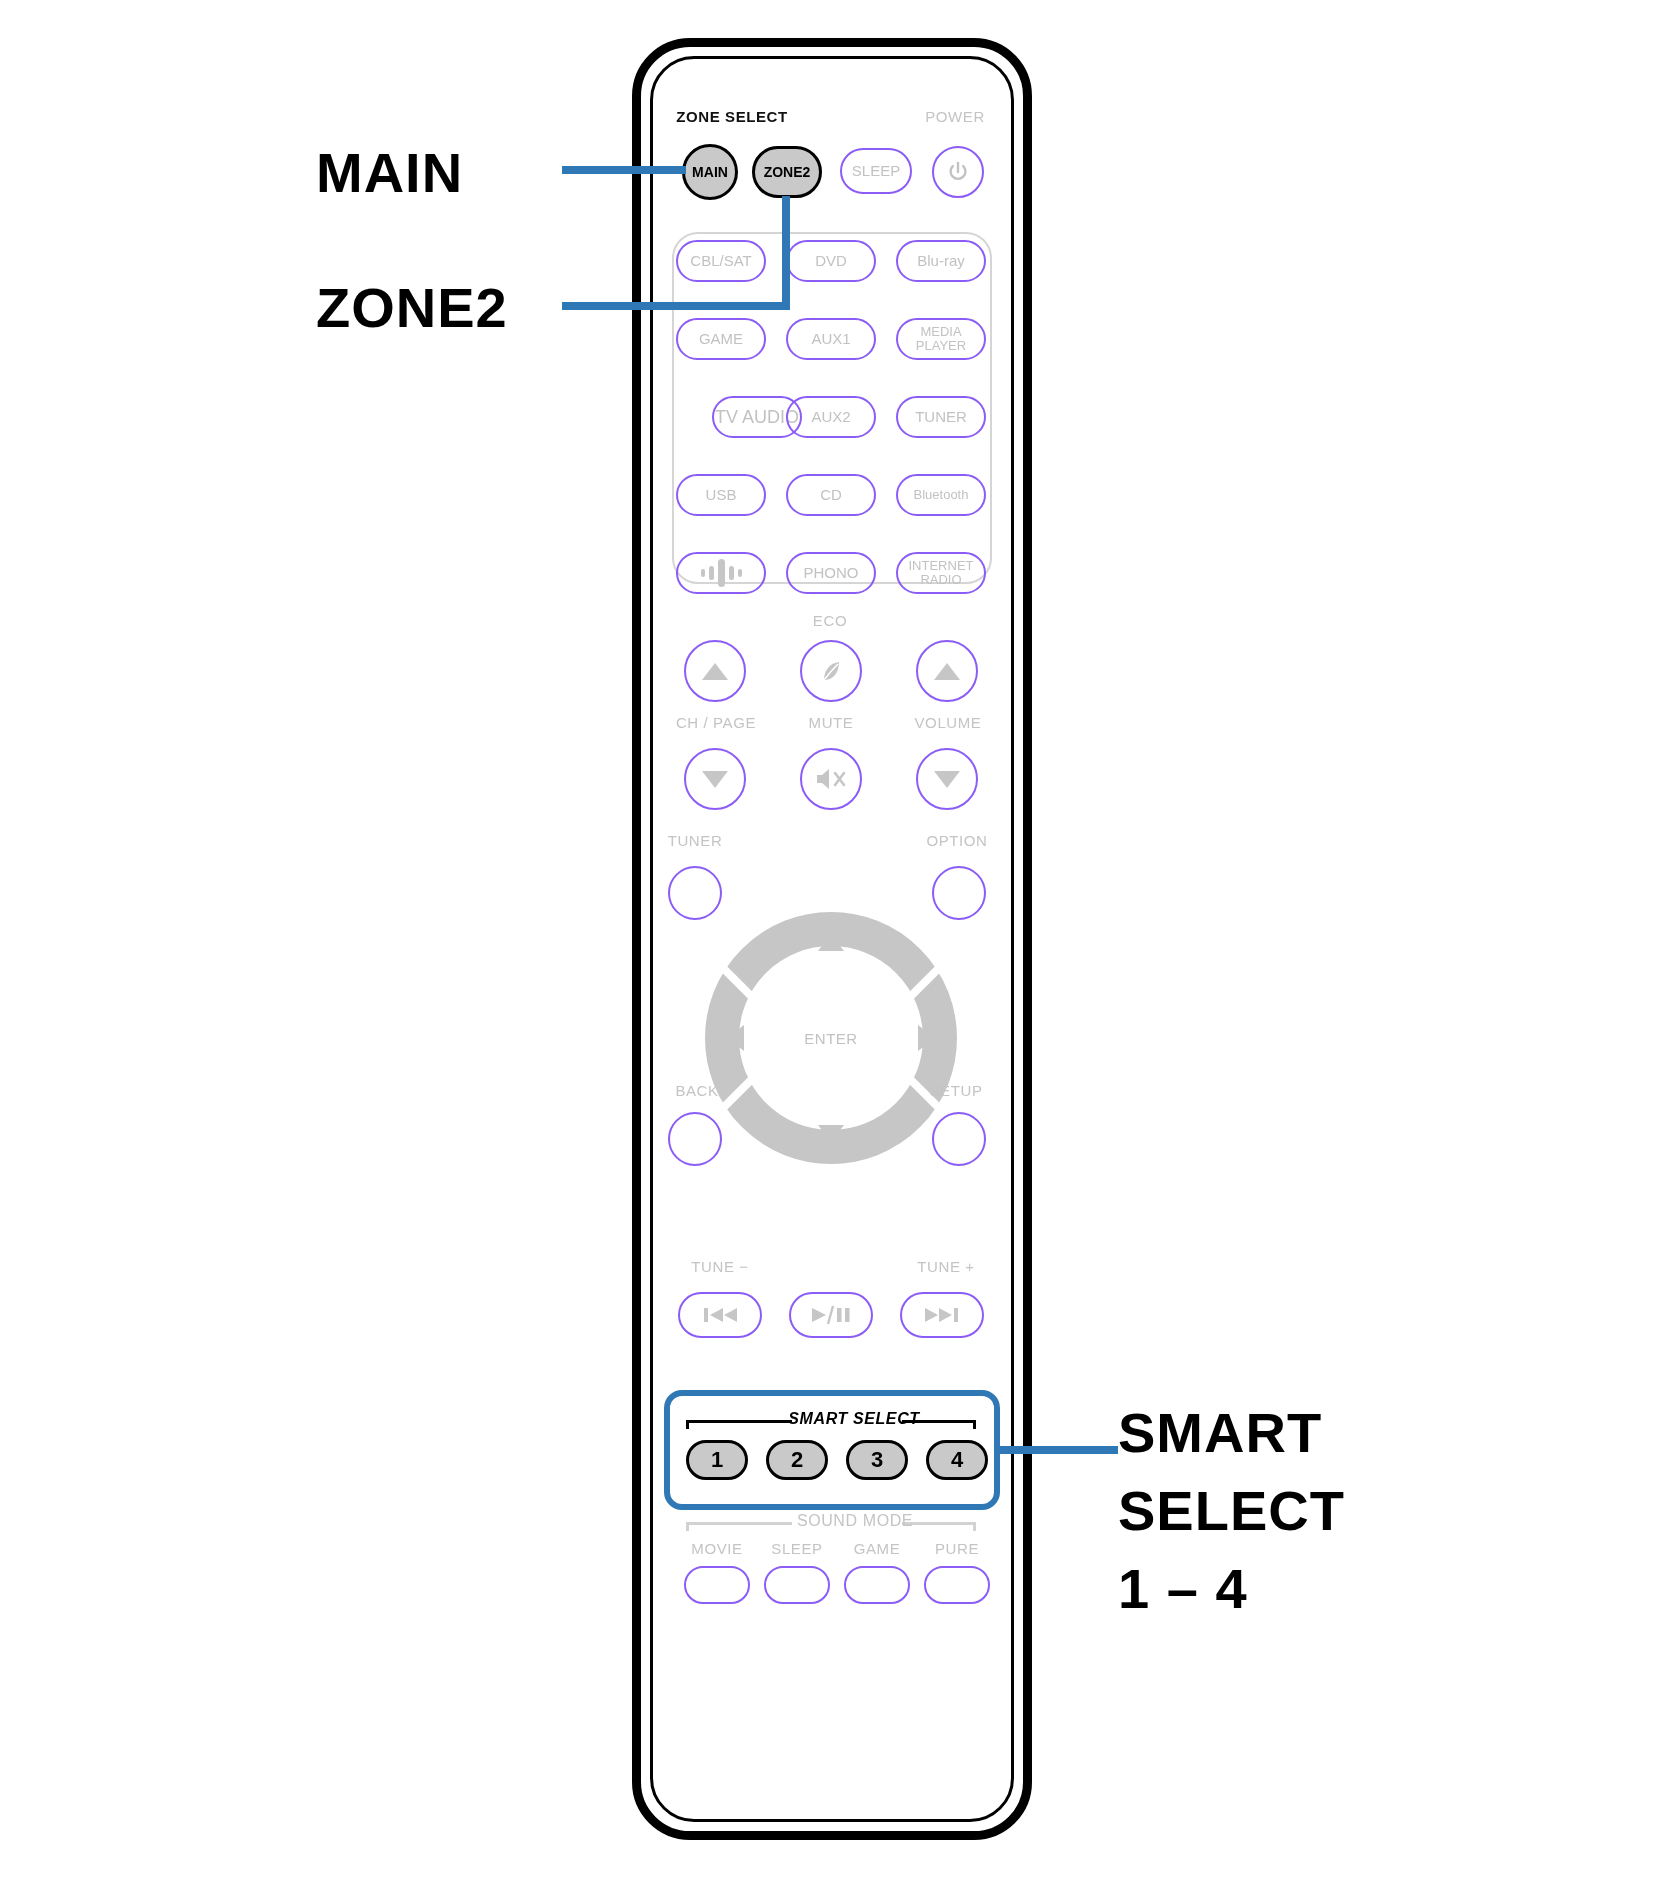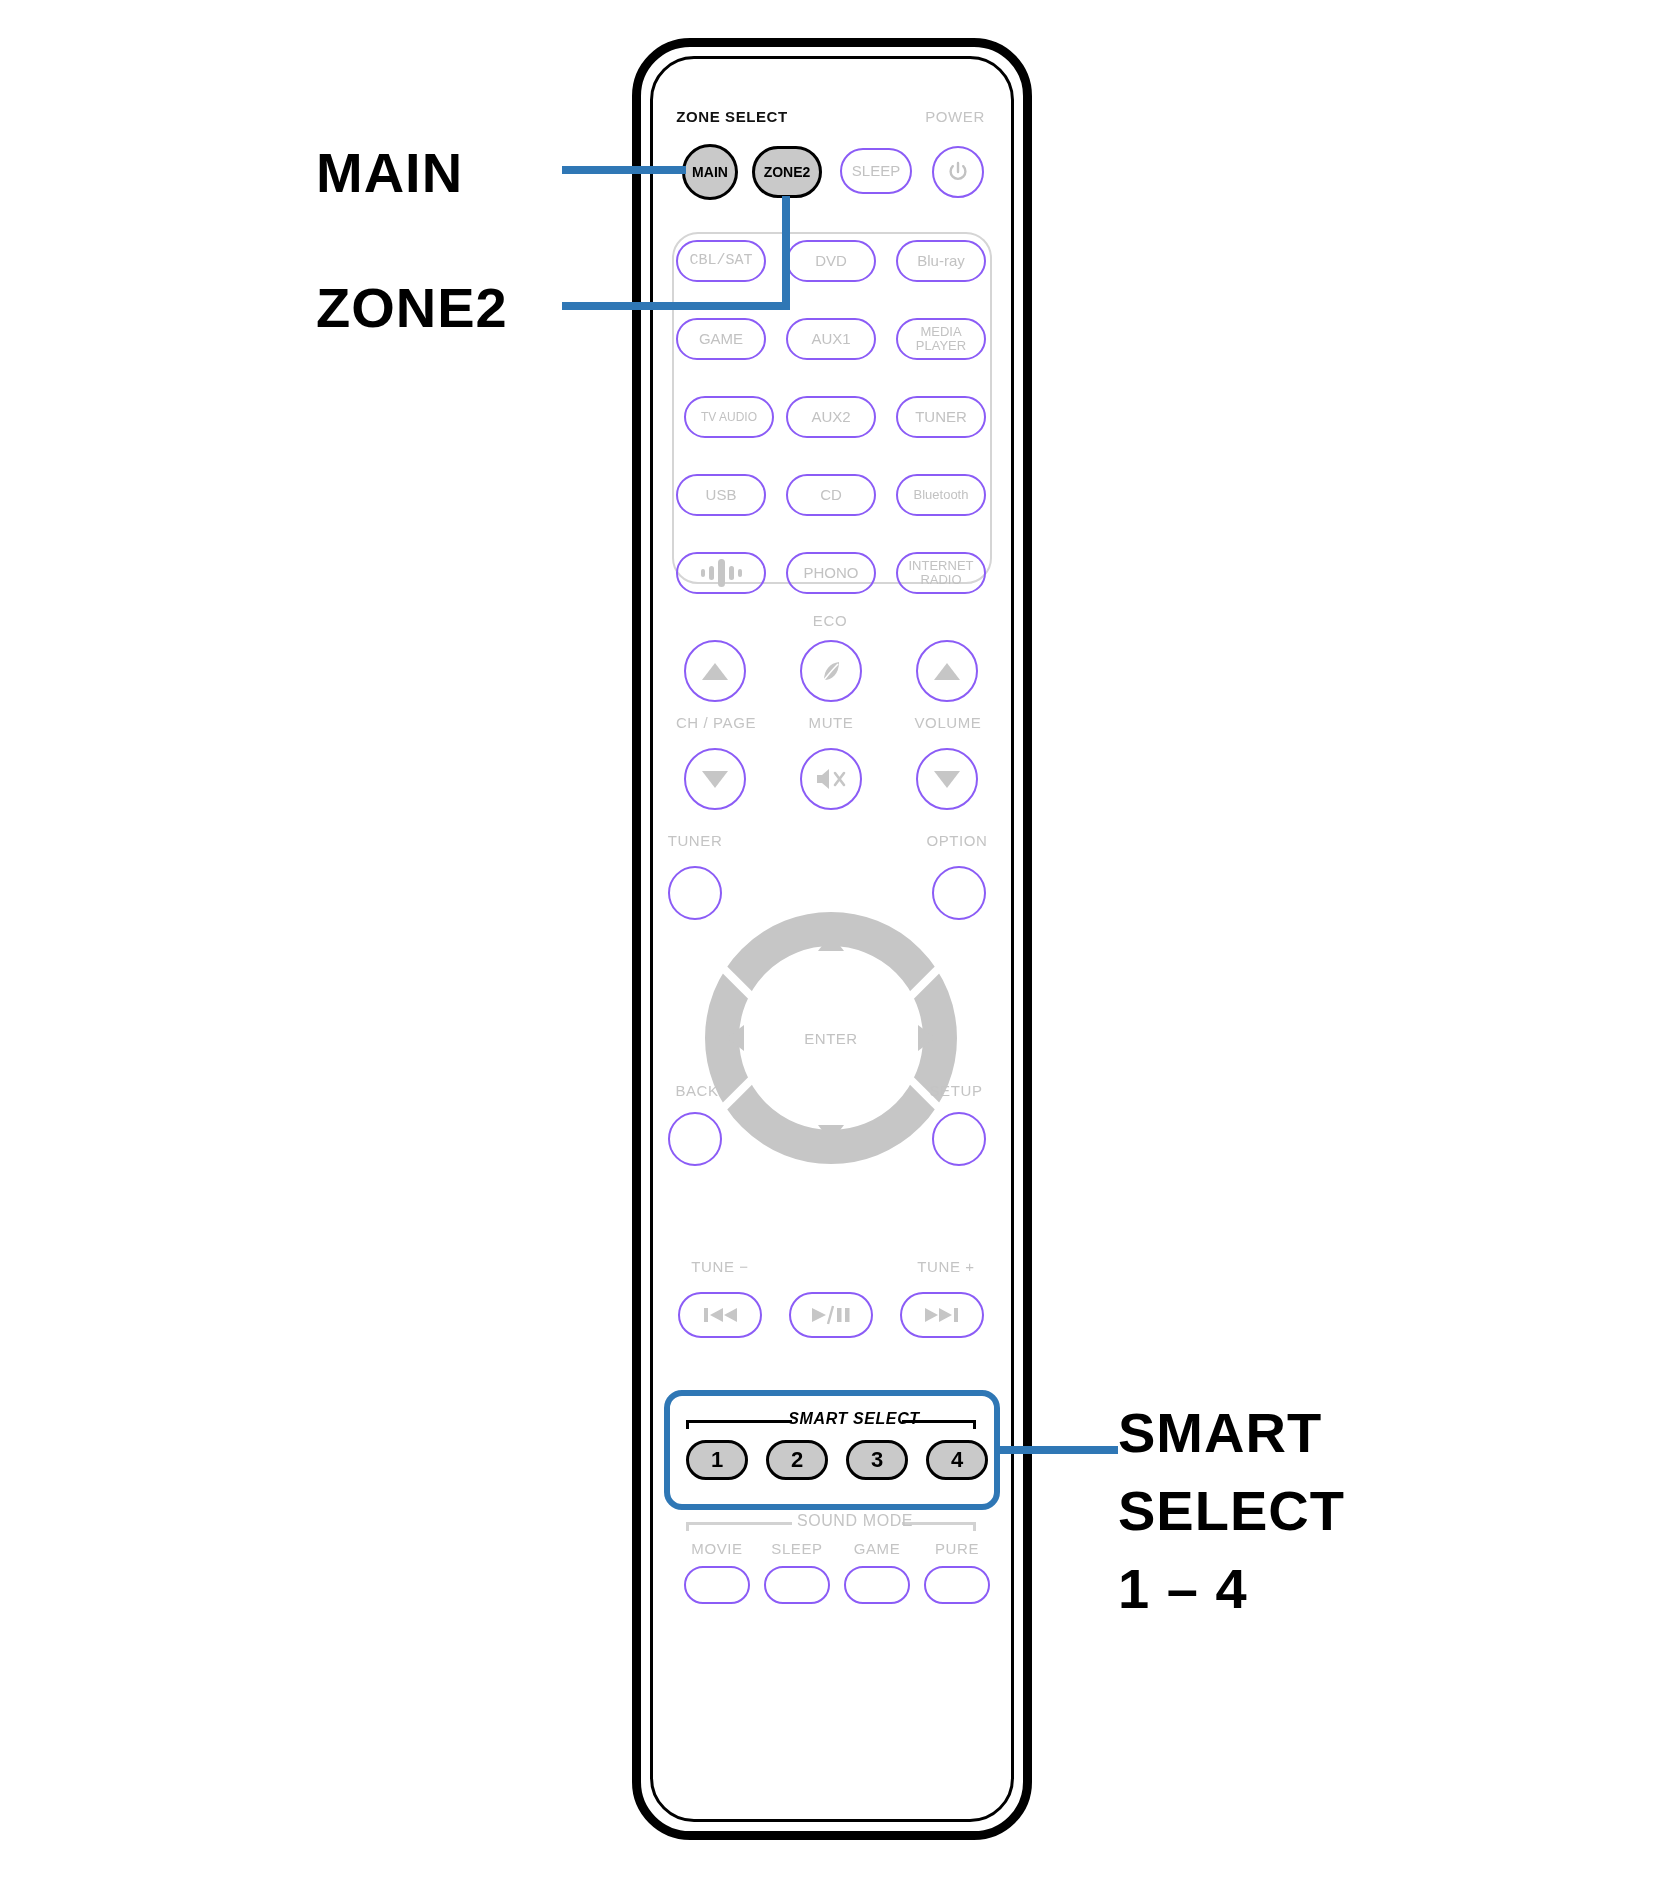--- a/index.html
+++ b/index.html
@@ -90,32 +90,32 @@
   <div class="key" style="left:840px;top:148px;width:72px;height:46px;">SLEEP</div>
   <div class="key circle" style="left:932px;top:146px;width:52px;height:52px;">
     <svg width="24" height="24" viewBox="0 0 24 24">
       <path d="M12 3 L12 12" stroke="#c2c2c2" stroke-width="2.4" fill="none" stroke-linecap="round"></path>
       <path d="M6.8 6.2 A7.4 7.4 0 1 0 17.2 6.2" stroke="#c2c2c2" stroke-width="2.4" fill="none" stroke-linecap="round"></path>
     </svg>
   </div>
 
   <div class="src-frame" style="left:672px;top:232px;width:320px;height:352px;"></div>
 
-  <div class="key" style="left:676px;top:240px;width:90px;height:42px;font-family:Liberation Mono, monospace;">CBL/SAT</div>
+  <div class="key" style="left:676px;top:240px;width:90px;height:42px;">CBL/SAT</div>
   <div class="key" style="left:786px;top:240px;width:90px;height:42px;">DVD</div>
   <div class="key" style="left:896px;top:240px;width:90px;height:42px;">Blu-ray</div>
 
   <div class="key" style="left:676px;top:318px;width:90px;height:42px;">GAME</div>
   <div class="key" style="left:786px;top:318px;width:90px;height:42px;">AUX1</div>
   <div class="key two-line" style="left:896px;top:318px;width:90px;height:42px;flex-direction:column;">
     <span>MEDIA</span>
     <span>PLAYER</span>
   </div>
 
-  <div class="key" style="left:684px;top:396px;width:90px;height:42px;font-size:12px;">TV AUDIO</div>
+  <div class="key" style="left:712px;top:396px;width:90px;height:42px;font-size:18px;">TV AUDIO</div>
   <div class="key" style="left:786px;top:396px;width:90px;height:42px;">AUX2</div>
   <div class="key" style="left:896px;top:396px;width:90px;height:42px;">TUNER</div>
 
   <div class="key" style="left:676px;top:474px;width:90px;height:42px;">USB</div>
   <div class="key" style="left:786px;top:474px;width:90px;height:42px;">CD</div>
   <div class="key" style="left:896px;top:474px;width:90px;height:42px;font-size:13px;">Bluetooth</div>
 
   <div class="key" style="left:676px;top:552px;width:90px;height:42px;">
     <svg width="56" height="30" viewBox="0 0 56 30">
       <rect x="8" y="11" width="4" height="8" rx="2" fill="#c6c6c6"></rect>

